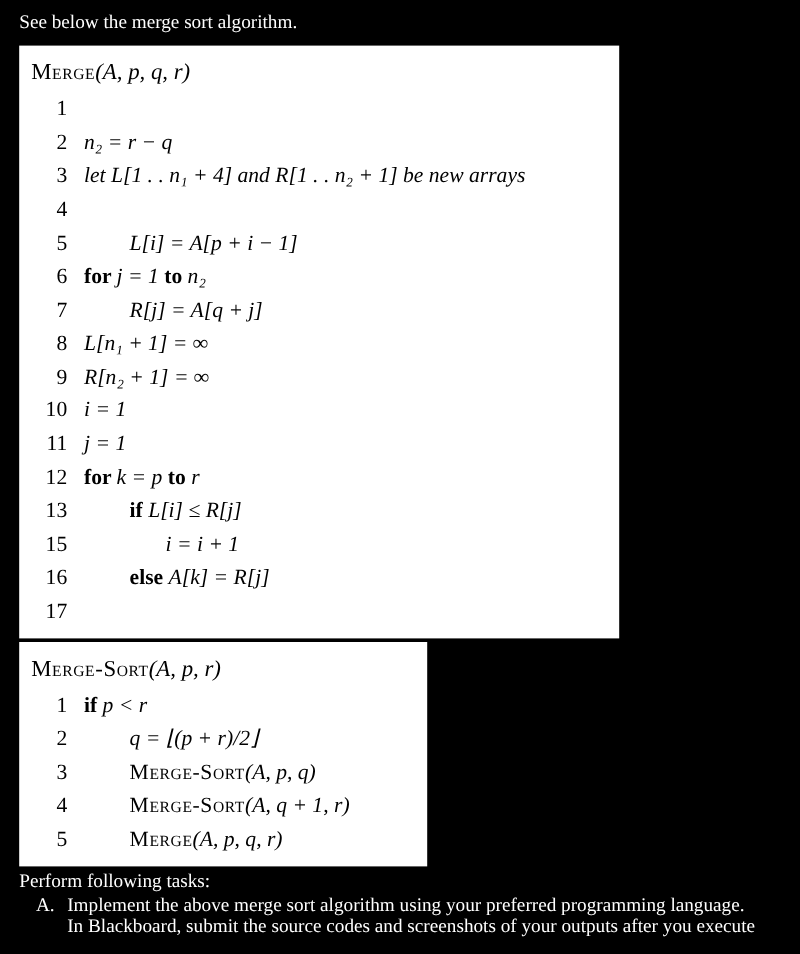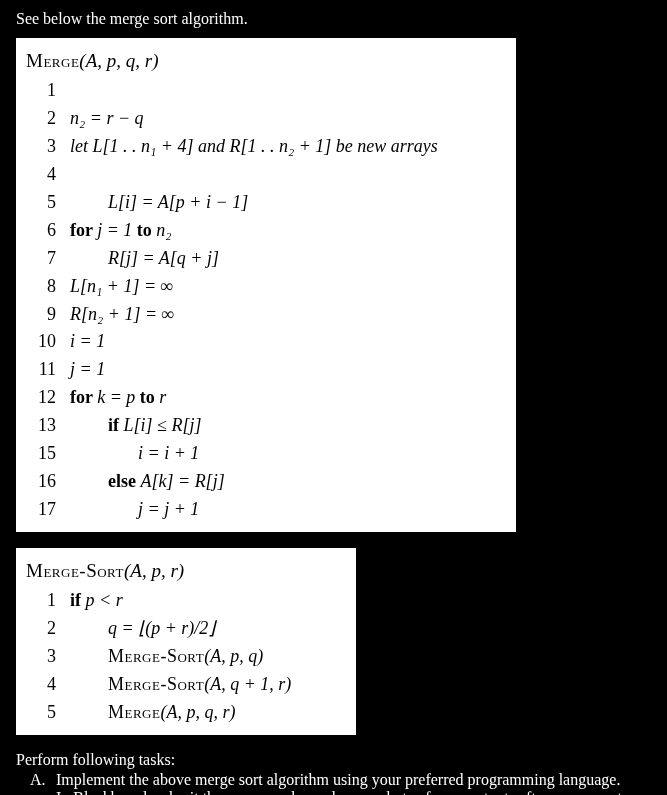--- a/index.html
+++ b/index.html
@@ -19,21 +19,21 @@
   .intro {
     margin-bottom: 10px;
   }
   .algo-box {
     background: #fff;
     color: #000;
     padding: 8px 10px 8px 10px;
     font-family: "Times New Roman", Times, serif;
     font-size: 18px;
     line-height: 1.55;
-    margin-bottom: 16px;
+    margin-bottom: 3px;
     position: relative;
   }
   .box-merge { width: 480px; }
   .box-sort  { width: 320px; }
   .sc { font-variant: small-caps; letter-spacing: 0.5px; }
   .signature { font-size: 19px; margin-bottom: 2px; }
   .codeline { display: flex; }
   .ln {
     width: 30px;
     text-align: right;
@@ -129,21 +129,20 @@
       <span class="ind2 it">i = i + 1</span>
     </div>
     <div class="codeline">
       <span class="ln">16</span>
       <span class="ind1">
         <b>else </b><span class="it">A[k] = R[j]</span>
       </span>
     </div>
     <div class="codeline">
       <span class="ln">17</span>
-      <span class="ind2 it">j = j + 1</span>
     </div>
   </div>
 
   <div class="algo-box box-sort">
     <div class="signature">
       <span class="sc">Merge-Sort</span><span class="it">(A, p, r)</span>
     </div>
 
     <div class="codeline">
       <span class="ln">1</span>

